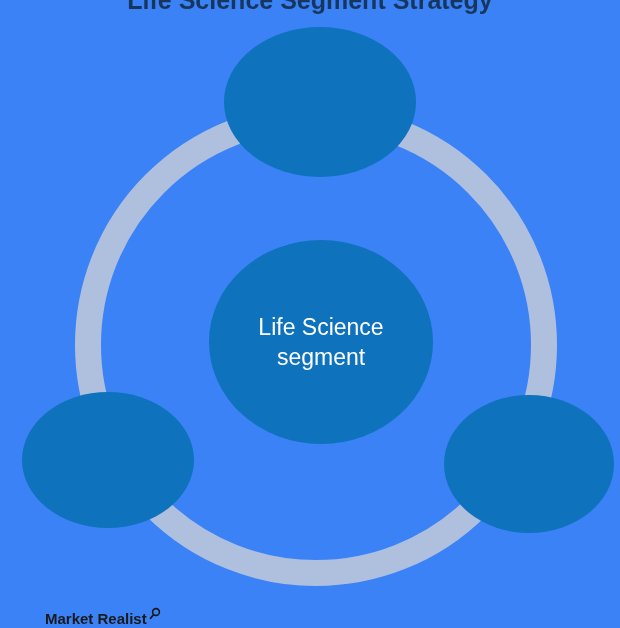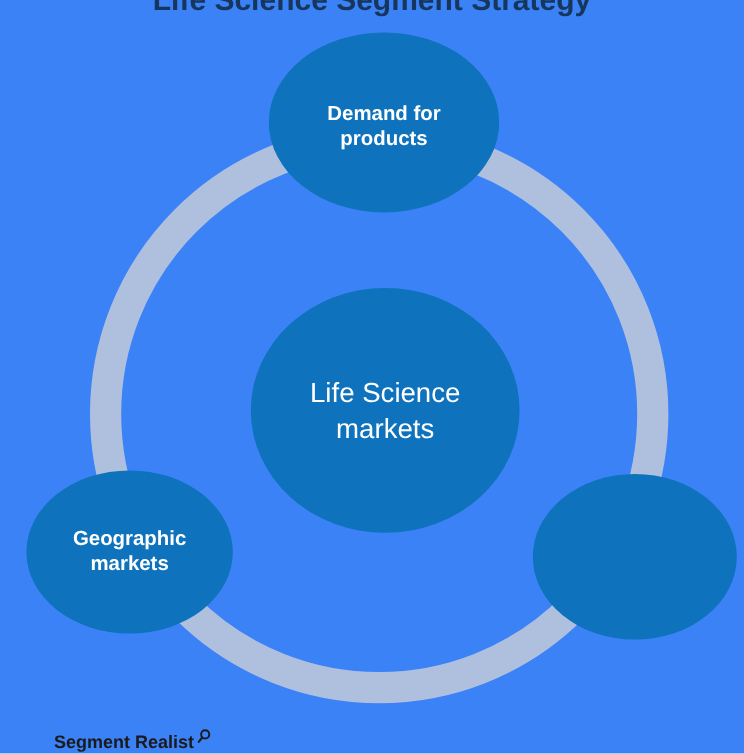--- a/index.html
+++ b/index.html
@@ -87,31 +87,27 @@
   <div class="chart-title">Life Science Segment Strategy</div>
 
   <svg class="diagram" width="620" height="628" viewBox="0 0 620 628">
     <circle class="ring" cx="316" cy="345" r="228"></circle>
     <ellipse class="node-shape" cx="320" cy="102" rx="96" ry="75"></ellipse>
     <ellipse class="node-shape" cx="321" cy="342" rx="112" ry="102"></ellipse>
     <ellipse class="node-shape" cx="108" cy="460" rx="86" ry="68"></ellipse>
     <ellipse class="node-shape" cx="529" cy="464" rx="85" ry="69"></ellipse>
   </svg>
 
-  <div class="label outer label-demand">Demand for
-products</div>
 
   <div class="label center label-center">Life Science
-markets</div>
+segment</div>
 
-  <div class="label outer label-geo">Geographic
-markets</div>
 
 
   <div class="brand">
-    <span>Segment Realist</span>
+    <span>Market Realist</span>
     <svg class="magnifier" width="12" height="13" viewBox="0 0 12 13">
       <circle cx="7" cy="5" r="3.4"></circle>
       <line x1="4.4" y1="7.8" x2="1.6" y2="11.2"></line>
     </svg>
   </div>
 
 </div>
 
 </body></html>

